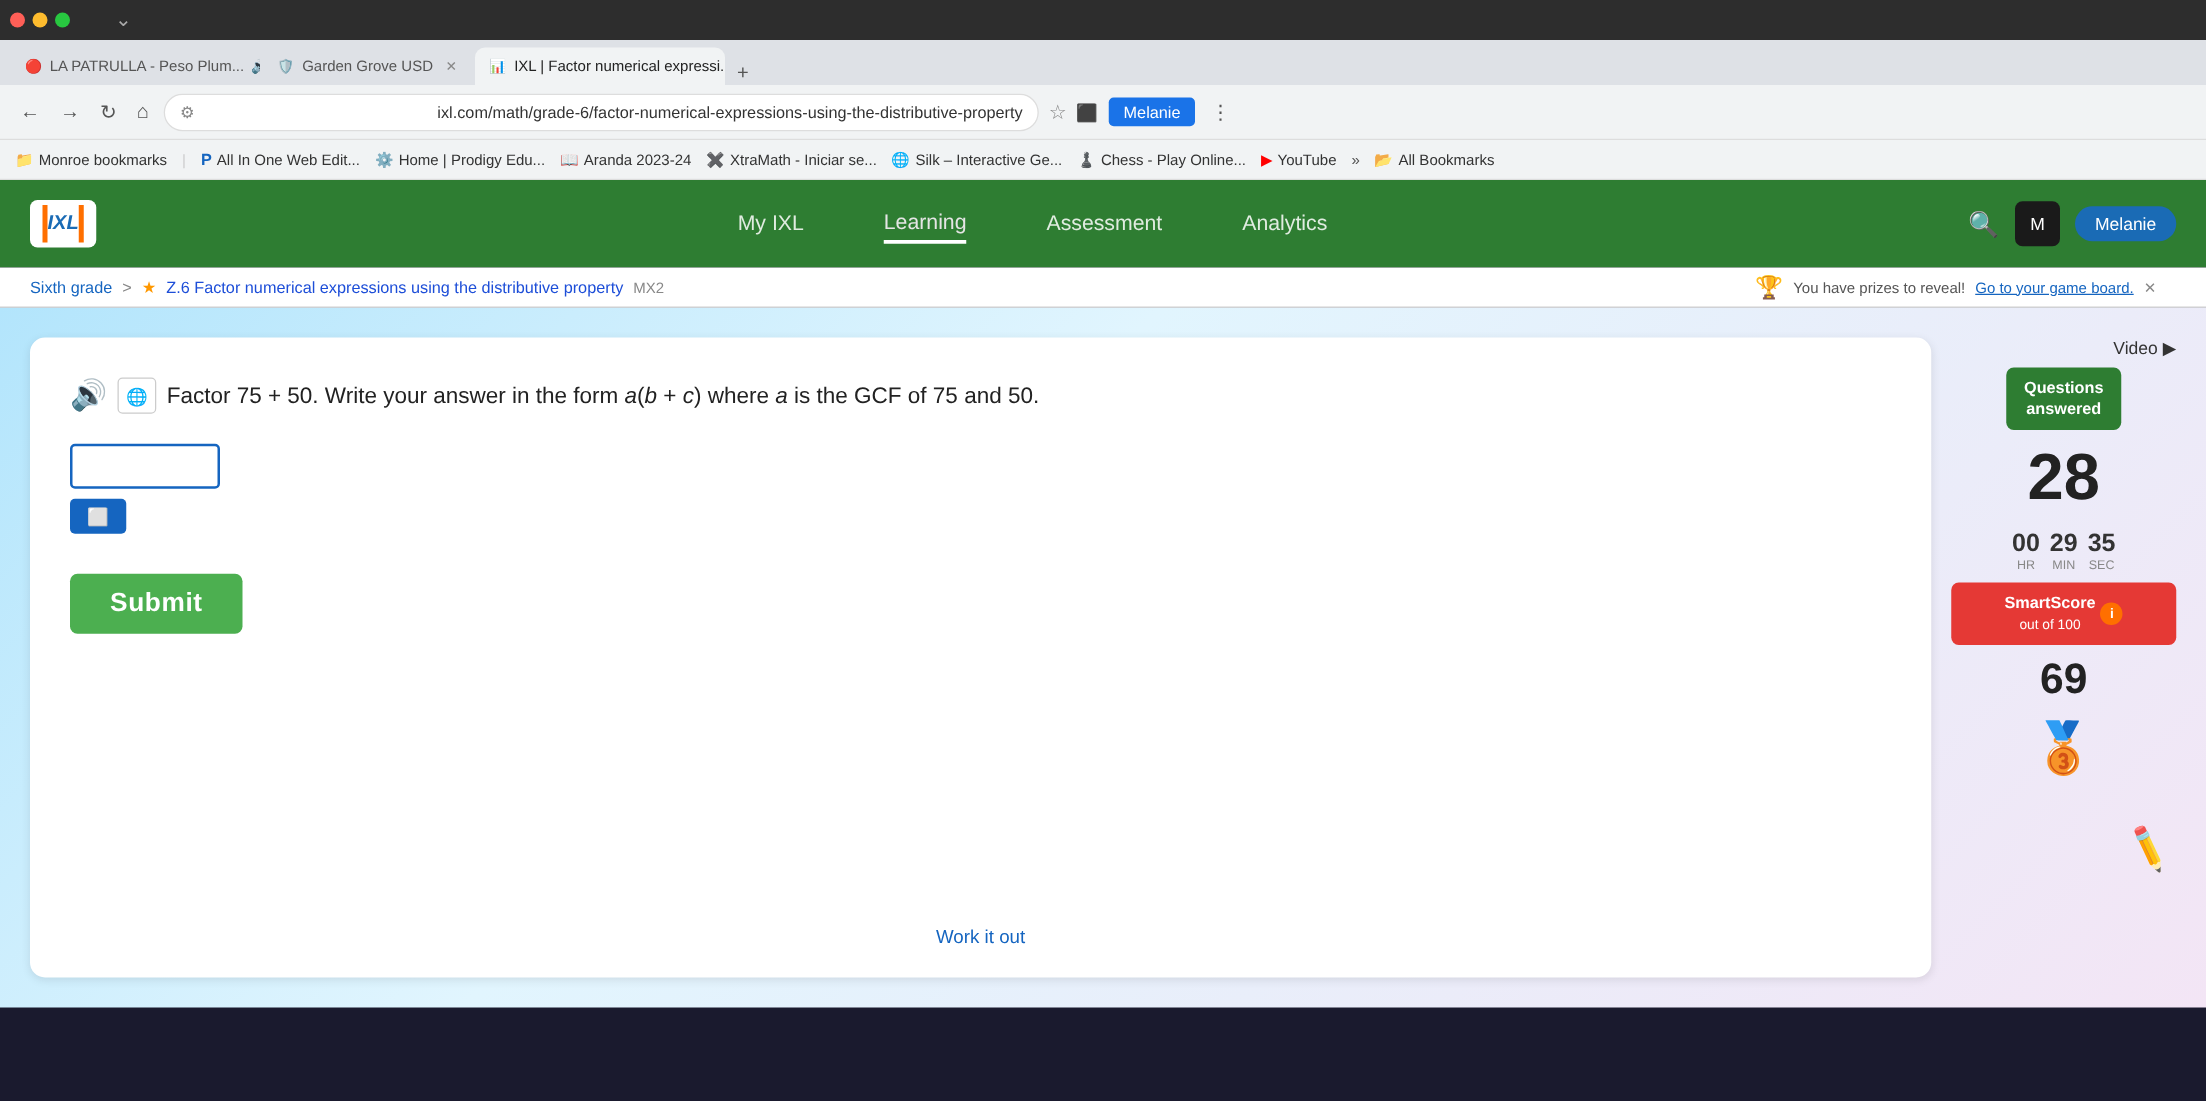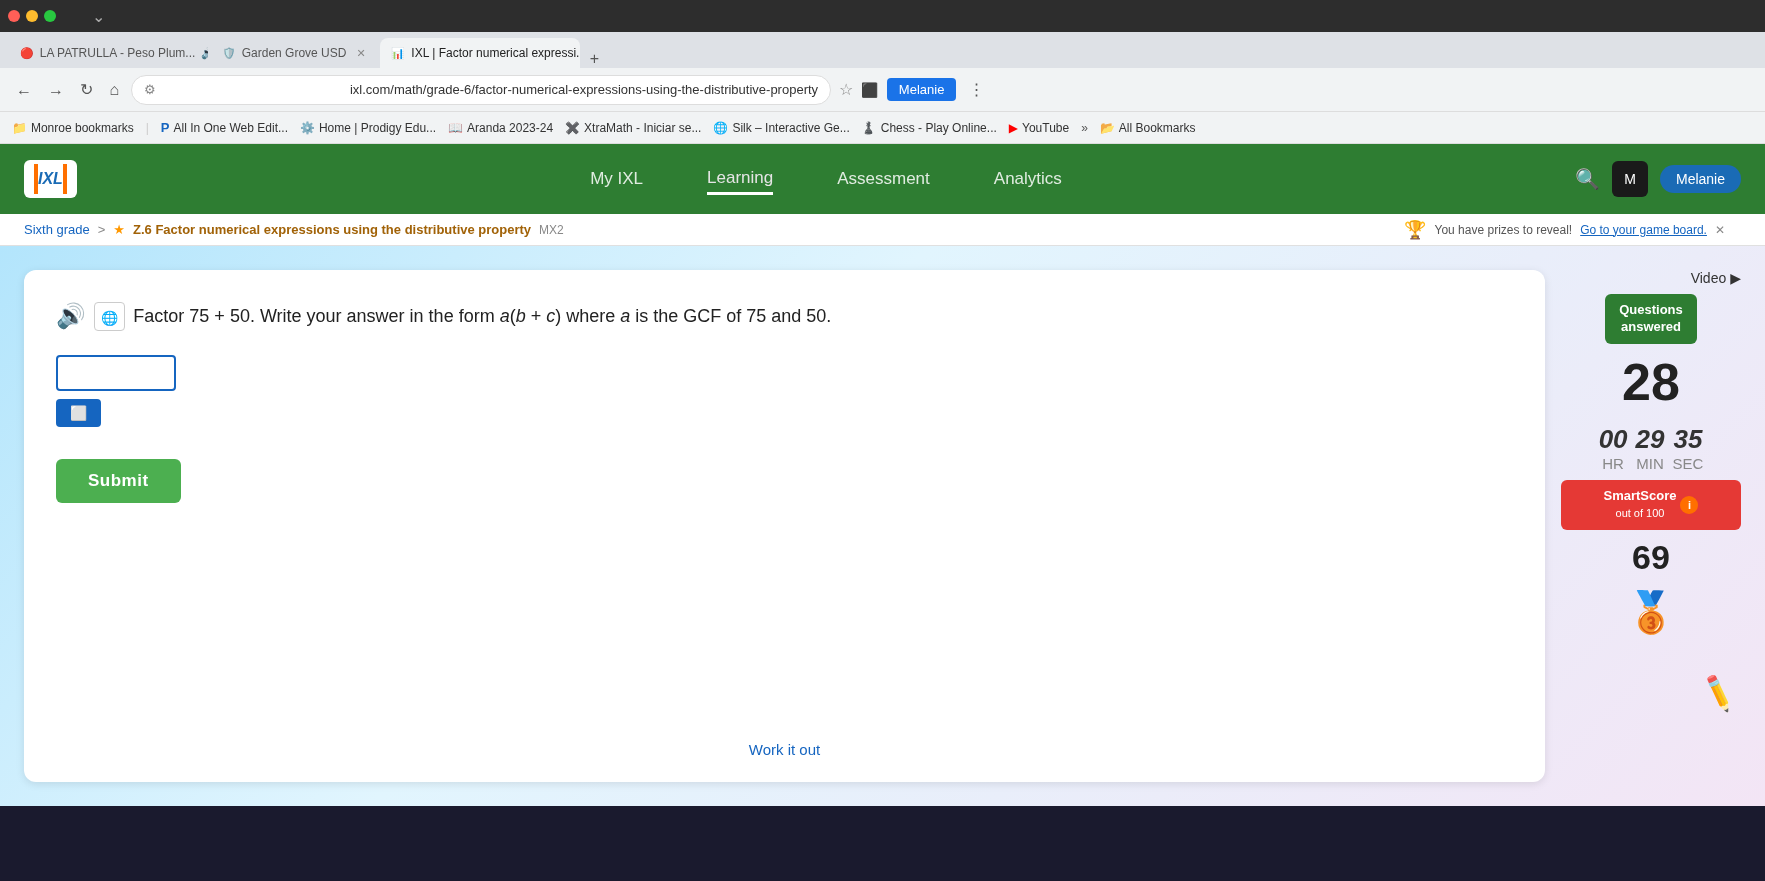--- a/index.html
+++ b/index.html
@@ -168,21 +168,21 @@
       display: flex;
       align-items: center;
       gap: 8px;
       font-size: 13px;
       border-bottom: 1px solid #e0e0e0;
       position: relative;
     }
     .breadcrumb-link { color: #1565c0; cursor: pointer; text-decoration: none; }
     .breadcrumb-sep { color: #888; }
     .breadcrumb-star { color: #ff9800; }
-    .breadcrumb-current { color: #a16207; font-weight: bold; }
+    .breadcrumb-current { color: #1d4ed8; }
     .breadcrumb-code { color: #888; font-size: 12px; }
     .prizes-banner {
       position: absolute; right: 40px; top: 50%; transform: translateY(-50%);
       display: flex; align-items: center; gap: 8px; font-size: 12px; color: #555;
     }
     .trophy-icon { color: #ffd700; font-size: 18px; }
     .prizes-link { color: #1565c0; cursor: pointer; text-decoration: underline; }
     .prizes-close { cursor: pointer; color: #888; }
 
     
@@ -225,21 +225,21 @@
     .math-tool-btn {
       display: block;
       margin-top: 8px;
       background: #1565c0; color: white; border: none; border-radius: 4px;
       padding: 6px 14px; font-size: 14px; cursor: pointer;
     }
 
     .submit-btn {
       margin-top: 32px;
       background: #4caf50; color: white; border: none; border-radius: 6px;
-      padding: 12px 32px; font-size: 17px; font-weight: bold; cursor: pointer;
+      padding: 12px 32px; font-size: 21px; font-weight: bold; cursor: pointer;
       letter-spacing: 0.5px;
     }
 
     .work-it-out {
       position: absolute; bottom: 24px; left: 50%; transform: translateX(-50%);
       color: #1565c0; font-size: 15px; cursor: pointer; text-decoration: none;
     }
 
     
     .right-sidebar {
@@ -271,22 +271,22 @@
       background: #1565c0; color: white; border: none; border-radius: 6px;
       padding: 8px 14px; font-size: 13px; font-weight: bold; cursor: pointer;
       text-align: center; line-height: 1.3; width: 100%;
     }
 
     .timer-display {
       display: flex; gap: 8px; justify-content: center; font-size: 18px;
       color: #333; margin-top: 4px;
     }
     .timer-unit { text-align: center; }
-    .timer-num { font-size: 26px; font-weight: bold; color: #333; font-style: italic; }
-    .timer-label { font-size: 15px; color: #888; }
+    .timer-num { font-size: 20px; font-weight: bold; color: #333; }
+    .timer-label { font-size: 10px; color: #888; }
 
     .smartscore-btn {
       background: #e53935; color: white; border: none; border-radius: 6px;
       padding: 8px 14px; font-size: 13px; font-weight: bold; cursor: pointer;
       text-align: center; line-height: 1.3; width: 100%;
       display: flex; align-items: center; justify-content: center; gap: 4px;
     }
     .smartscore-circle {
       width: 18px; height: 18px; background: #ff6f00; border-radius: 50%;
       display: flex; align-items: center; justify-content: center;

